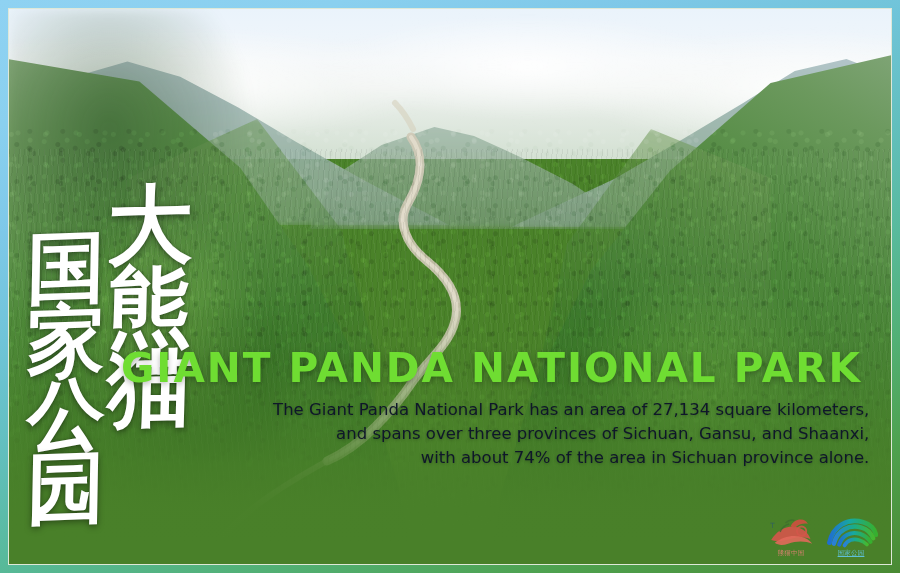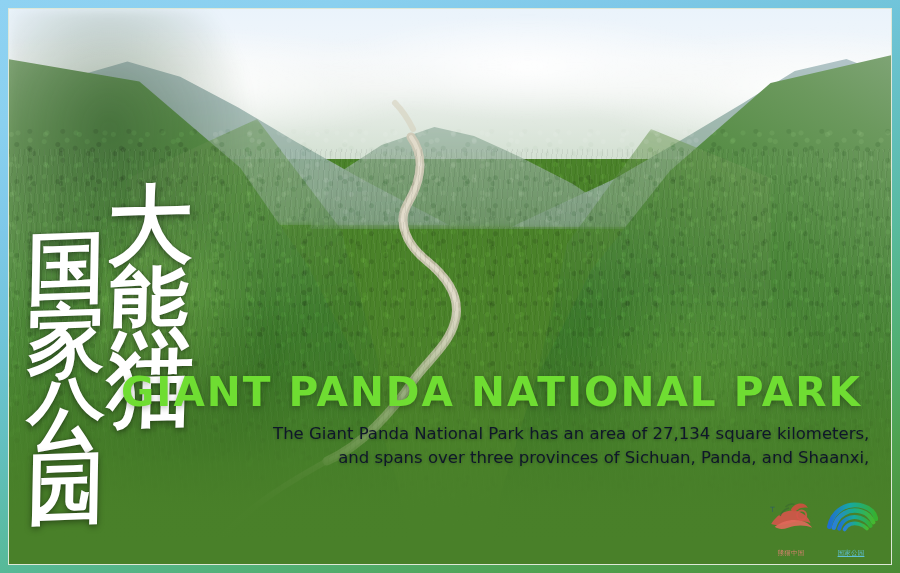--- a/index.html
+++ b/index.html
@@ -295,21 +295,21 @@
     display: flex;
     flex-direction: column;
     align-items: center;
     width: 52px;
   }
   .logo-mark { height: 34px; display: block; }
   .logo-caption {
     font-family: "DejaVu Sans", sans-serif;
     font-size: 6.5px;
     letter-spacing: 0.2px;
-    margin-top: 17px;
+    margin-top: 1px;
     line-height: 1;
     white-space: nowrap;
   }
   .logo-panda .logo-caption { color: #d8816f; }
   .logo-fan .logo-caption { color: #5fc0d8; text-decoration: underline; }
 </style>
 </head>
 <body>
 
 <div class="poster">
@@ -361,21 +361,22 @@
         <span class="calli-char">家</span>
         <span class="calli-char">公</span>
         <span class="calli-char">园</span>
       </div>
     </div>
 
     <div class="title-block">
       <h1 class="park-title">GIANT PANDA NATIONAL PARK</h1>
       <p class="park-desc">
         <span class="desc-line">The Giant Panda National Park has an area of 27,134 square kilometers,</span>
-        <span class="desc-line">and spans over three provinces of Sichuan, Panda, and Shaanxi,</span>
+        <span class="desc-line">and spans over three provinces of Sichuan, Gansu, and Shaanxi,</span>
+        <span class="desc-line">with about 74% of the area in Sichuan province alone.</span>
       </p>
     </div>
 
     <div class="logos">
 
       <div class="logo logo-panda">
         <svg class="logo-mark" viewBox="0 0 60 38">
 
           <path d="M8,28 C14,18 24,12 34,13 C43,14 50,20 52,27 C47,25 40,24 33,26 C24,28 15,31 8,28 Z" fill="#d3564a" opacity="0.92"></path>
           <path d="M12,31 C20,25 30,22 40,24 C46,25 51,28 54,32 C46,29 36,29 27,32 C21,34 16,34 12,31 Z" fill="#e0685a" opacity="0.9"></path>

